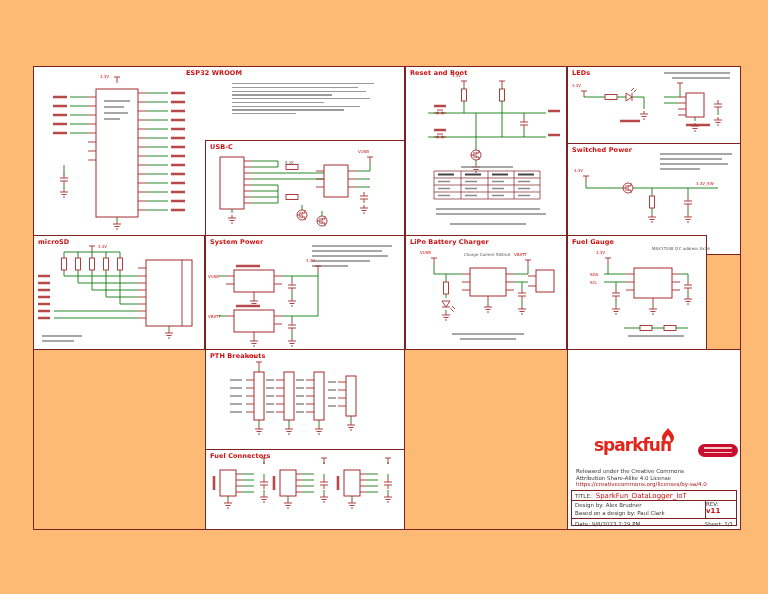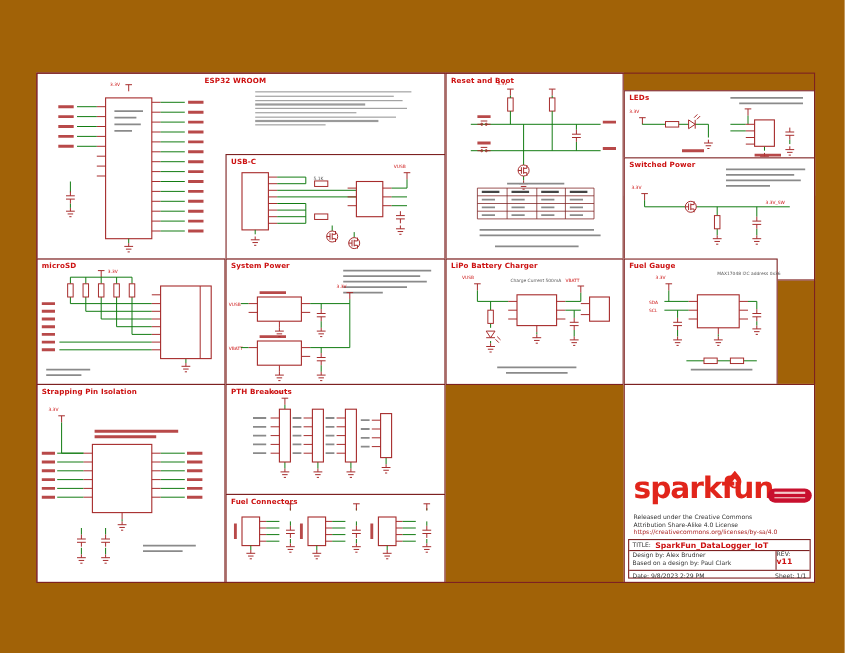--- a/index.html
+++ b/index.html
@@ -1,48 +1,48 @@
 <!DOCTYPE html>
 <html><head>
 <meta charset="utf-8">
 <style>
   html,body{margin:0;padding:0;background:#ffffff;}
-  .page{position:relative;width:768px;height:594px;background:#a16207;overflow:hidden;
+  .page{position:relative;width:768px;height:594px;background:#fdba74;overflow:hidden;
         font-family:"DejaVu Sans",sans-serif;}
   .frame{position:absolute;left:33px;top:66px;width:708px;height:464px;
          border:1.5px solid #7d2121;box-sizing:border-box;pointer-events:none;}
   .sec{position:absolute;border:1px solid #7d2121;box-sizing:border-box;background:#fff;}
   .sec-title{position:absolute;top:2px;left:4px;font-size:6.5px;font-weight:bold;color:#cc1111;
              white-space:nowrap;letter-spacing:.1px;}
   .notes{position:absolute;}
   .notes i{display:block;height:1.2px;background:#9a9a9a;margin-bottom:2.6px;}
   svg{display:block;}
   .icb{fill:#fff;stroke:#a62b2b;stroke-width:1;}
   .rd{stroke:#a62b2b;stroke-width:.9;fill:none;}
   .gw{stroke:#107a10;stroke-width:.9;fill:none;}
   .lblr{stroke:#b03535;stroke-width:2.6;fill:none;opacity:.9;}
   .lblg{stroke:#8a8a8a;stroke-width:1.6;fill:none;}
   .lbld{stroke:#444;stroke-width:2;fill:none;}
   .tbl{stroke:#7d2121;stroke-width:.7;fill:none;}
   text.tr{fill:#cc1111;font-size:4px;font-family:"DejaVu Sans",sans-serif;}
   text.tg{fill:#555;font-size:4px;font-family:"DejaVu Sans",sans-serif;}
   
-  .brand{font-size:27px;font-weight:bold;color:#e1251b;letter-spacing:-1px;}
+  .brand{font-size:17px;font-weight:bold;color:#e1251b;letter-spacing:-1px;margin-left:18px;}
   .logo-wrap{position:absolute;left:8px;top:84px;line-height:22px;}
   .flame{position:absolute;left:92px;top:78px;}
   .badge{position:absolute;left:130px;top:94px;width:40px;height:13px;background:#c8102e;
          border-radius:7px;}
   .badge i{display:block;height:1.5px;background:#f3c9c9;margin:3px 6px 0 6px;}
   .license{position:absolute;left:8px;top:118px;font-size:5.5px;line-height:6.6px;color:#333;}
   .license .red{color:#aa2222;}
   .tb{position:absolute;left:3px;right:3px;top:140px;bottom:3px;border:1px solid #7d2121;
       font-size:5.5px;color:#333;}
   .tb-r1{height:10px;border-bottom:1px solid #7d2121;display:flex;align-items:center;gap:4px;
          padding:0 3px;box-sizing:border-box;}
-  .tb-title{color:#cc1111;font-weight:bold;font-size:7px;}
+  .tb-title{color:#cc1111;font-weight:normal;font-size:7px;}
   .tb-r2{height:18px;border-bottom:1px solid #7d2121;display:flex;box-sizing:border-box;}
   .tb-r2 .c1{flex:1;padding:1px 3px;line-height:7.5px;}
   .tb-r2 .c2{width:30px;border-left:1px solid #7d2121;line-height:7px;}
   .rev{color:#cc1111;font-weight:bold;font-size:7px;}
   .tb-r3{height:9px;display:flex;justify-content:space-between;align-items:center;
          padding:0 3px;box-sizing:border-box;}
 </style>
 </head>
 <body>
 
@@ -151,21 +151,21 @@
         <use href="#s-gnd" x="70" y="97" class="rd"></use>
         <path class="lblg" d="M55,100h52"></path>
         <path class="tbl" d="M28,104H134M28,111H134M28,118H134M28,125H134M28,132H134M28,104V132M55,104V132M82,104V132M108,104V132M134,104V132"></path>
         <path class="lbld" d="M32,107.5h16M59,107.5h16M86,107.5h16M112,107.5h16"></path>
         <path class="lblg" d="M32,114.5h12M59,114.5h12M86,114.5h12M112,114.5h12M32,121.5h12M59,121.5h12M86,121.5h12M112,121.5h12M32,128.5h12M59,128.5h12M86,128.5h12M112,128.5h12"></path>
         <path class="lblg" d="M30,142h104M30,147h110M44,157h76"></path>
       </g>
     </svg>
   </div>
 
-  <div class="sec" style="left:567px;top:82px;width:174px;height:96px">
+  <div class="sec" style="left:567px;top:66px;width:174px;height:96px">
     <span class="sec-title">LEDs</span>
     <svg width="172" height="76" viewBox="0 0 172 76">
       <g>
         <path class="lblg" d="M96,6h66M104,11h58"></path>
         <use href="#s-pwr" x="16" y="22" class="rd"></use>
         <text x="4" y="20" class="tr">3.3V</text>
         <path class="gw" d="M16,30v-0.5M16,30H37M49,30H58M64,30H76M76,30V42M112,22V30M96,30H110M96,36H110M127,50v4M150,44v4"></path>
         <use href="#s-resh" x="43" y="30" class="rd"></use>
         <use href="#s-led" x="61" y="30" class="rd"></use>
         <use href="#s-gnd" x="76" y="44" class="rd"></use>
@@ -286,40 +286,20 @@
         <use href="#s-gnd" x="120" y="60" class="rd"></use>
         <use href="#s-gnd" x="85" y="70" class="rd"></use>
         <path class="gw" d="M56,92H120"></path>
         <use href="#s-resh" x="78" y="92" class="rd"></use>
         <use href="#s-resh" x="102" y="92" class="rd"></use>
         <path class="lblg" d="M60,100h56"></path>
       </g>
     </svg>
   </div>
 
-  <div class="sec" style="left:33px;top:349px;width:172px;height:181px">
-    <span class="sec-title">Strapping Pin Isolation</span>
-    <svg width="170" height="179" viewBox="0 0 170 179">
-      <g>
-        <path class="lblr" d="M52,42h76M52,47h56"></path>
-        <use href="#s-pwr" x="22" y="26" class="rd"></use>
-        <text x="10" y="24" class="tr">3.3V</text>
-        <path class="gw" d="M22,34V62H42M18,62H42M18,70H42M18,78H42M18,86H42M18,94H42M18,102H42M112,62H134M112,70H134M112,78H134M112,86H134M112,94H134M112,102H134M77,122v2M40,130v6M62,130v6M40,148v6M62,148v6"></path>
-        <rect x="50" y="54" width="54" height="62" class="icb"></rect>
-        <path class="rd" d="M42,62h8M42,70h8M42,78h8M42,86h8M42,94h8M42,102h8M104,62h8M104,70h8M104,78h8M104,86h8M104,94h8M104,102h8M77,116v6"></path>
-        <path class="lblr" d="M4,62h12M4,70h12M4,78h12M4,86h12M4,94h12M4,102h12M136,62h14M136,70h14M136,78h14M136,86h14M136,94h14M136,102h14"></path>
-        <use href="#s-gnd" x="77" y="124" class="rd"></use>
-        <use href="#s-cap" x="40" y="141" class="rd"></use>
-        <use href="#s-cap" x="62" y="141" class="rd"></use>
-        <use href="#s-gnd" x="40" y="154" class="rd"></use>
-        <use href="#s-gnd" x="62" y="154" class="rd"></use>
-        <path class="lblg" d="M96,146h48M96,151h36"></path>
-      </g>
-    </svg>
-  </div>
 
   <div class="sec" style="left:205px;top:349px;width:200px;height:101px">
     <span class="sec-title">PTH Breakouts</span>
     <svg width="198" height="99" viewBox="0 0 198 99">
       <g>
         <use href="#s-pwr" x="53" y="10" class="rd"></use>
         <text x="41" y="8" class="tr">3.3V</text>
         <path class="gw" d="M53,18V22M53,70v6M83,70v6M113,70v6M145,66v6"></path>
         <rect x="48" y="22" width="10" height="48" class="icb"></rect>
         <rect x="78" y="22" width="10" height="48" class="icb"></rect>

